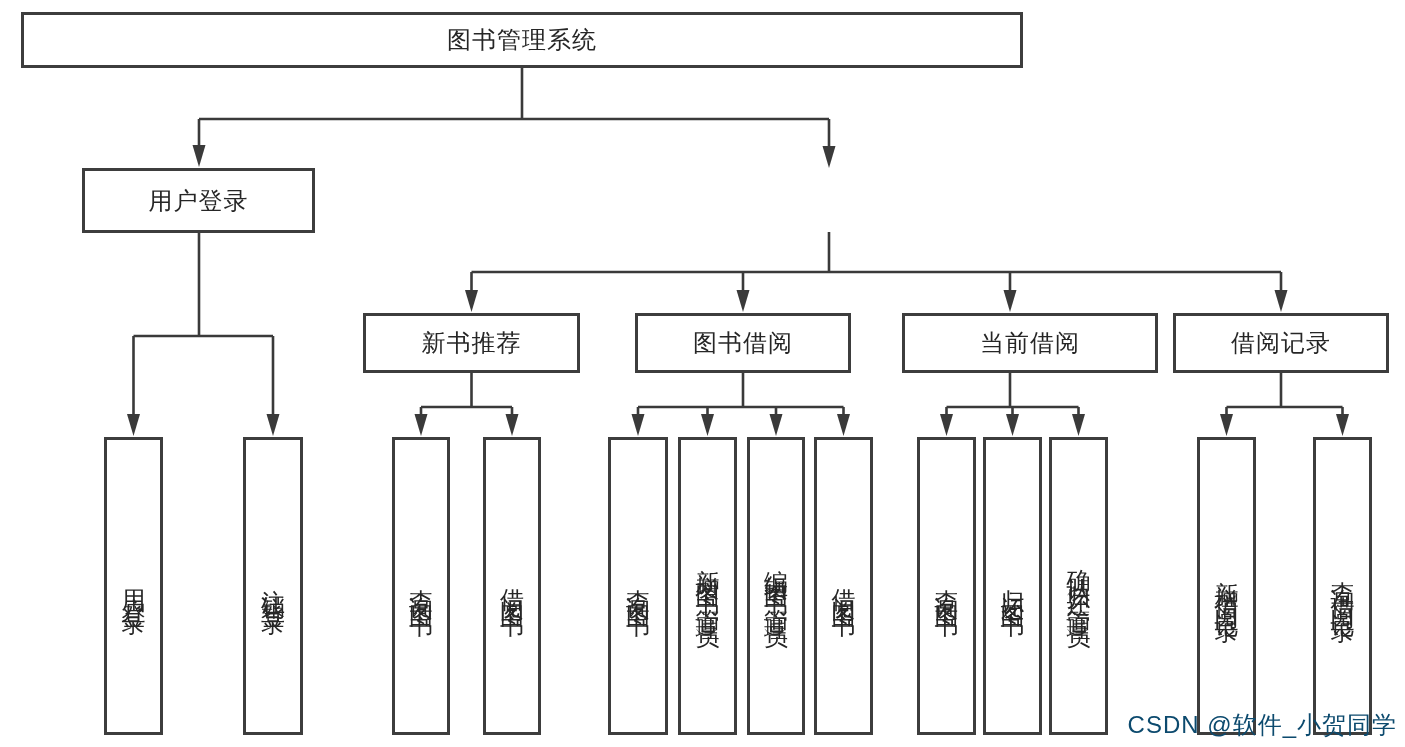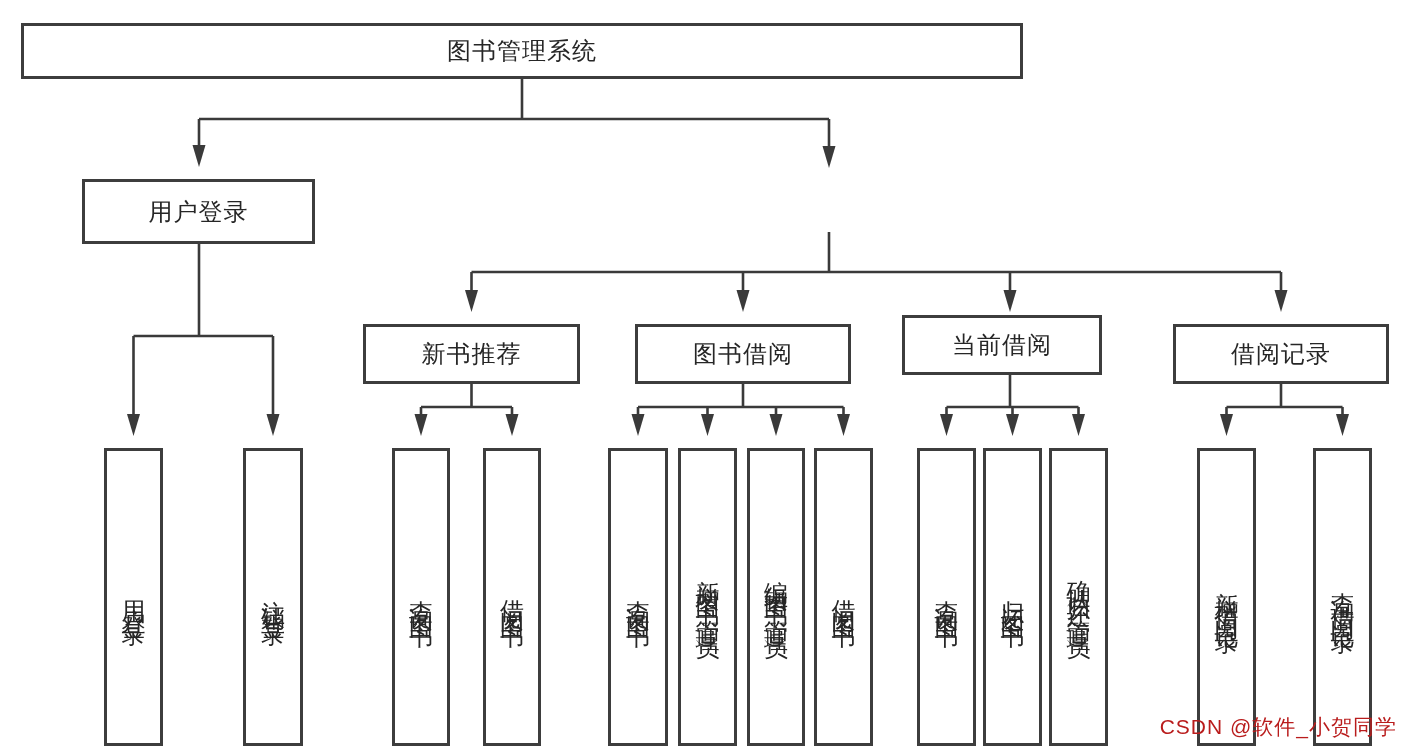--- a/index.html
+++ b/index.html
@@ -35,42 +35,41 @@
   .node {
     position: absolute;
     box-sizing: border-box;
     background: #ffffff;
     border: 3px solid #3d3d3d;
     display: flex;
     align-items: center;
     justify-content: center;
     color: #262626;
     z-index: 2;
-    margin-top: 11px;
   }
   .node.root span,
   .node.l2 span,
   .node.l3 span {
     font-size: 24px;
     letter-spacing: 1px;
     white-space: nowrap;
   }
   .node.leaf .vtext {
     writing-mode: vertical-rl;
     font-size: 24px;
     letter-spacing: 8px;
     line-height: 1;
     white-space: nowrap;
   }
   .watermark {
     position: absolute;
     right: 8px;
     bottom: 6px;
-    font-size: 21px;
-    color: #b91c1c;
+    font-size: 24px;
+    color: #0c4a6e;
     letter-spacing: 1px;
     z-index: 3;
     white-space: nowrap;
   }
 </style>
 </head>
 <body>
 
 <div class="canvas">
 
@@ -111,21 +110,21 @@
   <div class="node l2" style="left:82px; top:168px; width:233px; height:65px">
     <span>用户登录</span>
   </div>
 
   <div class="node l3" style="left:363px; top:313px; width:217px; height:60px">
     <span>新书推荐</span>
   </div>
   <div class="node l3" style="left:635px; top:313px; width:216px; height:60px">
     <span>图书借阅</span>
   </div>
-  <div class="node l3" style="left:902px; top:304px; width:200px; height:60px">
+  <div class="node l3" style="left:902px; top:313px; width:256px; height:60px">
     <span>当前借阅</span>
   </div>
   <div class="node l3" style="left:1173px; top:313px; width:216px; height:60px">
     <span>借阅记录</span>
   </div>
 
   <div class="node leaf" style="left:104px; top:437px; width:59px; height:298px">
     <span class="vtext">用户登录</span>
   </div>
   <div class="node leaf" style="left:243px; top:437px; width:60px; height:298px">

